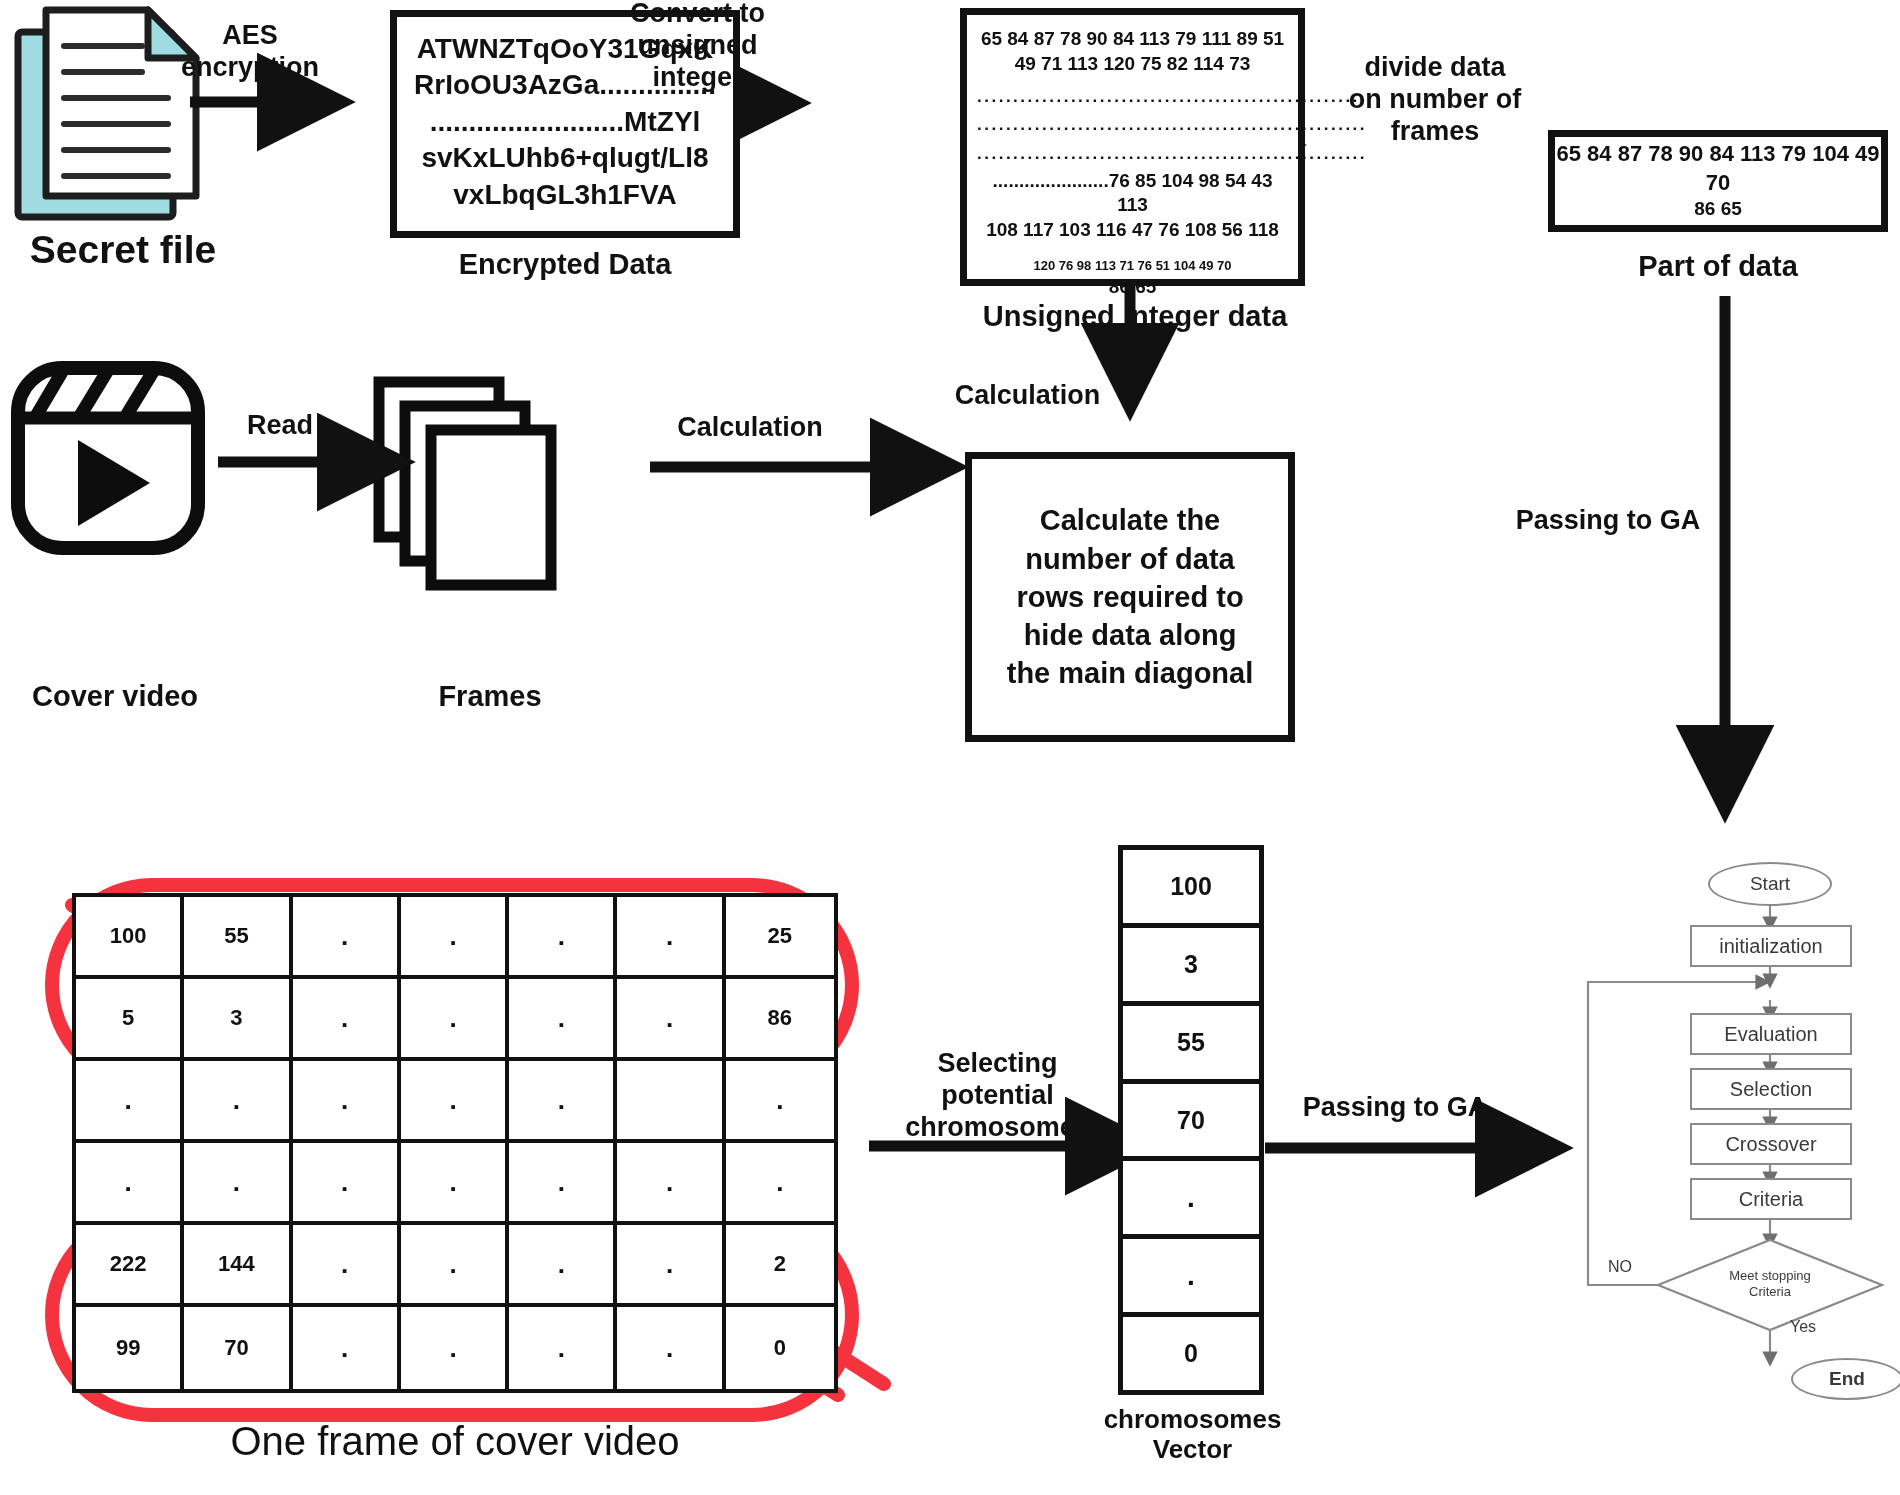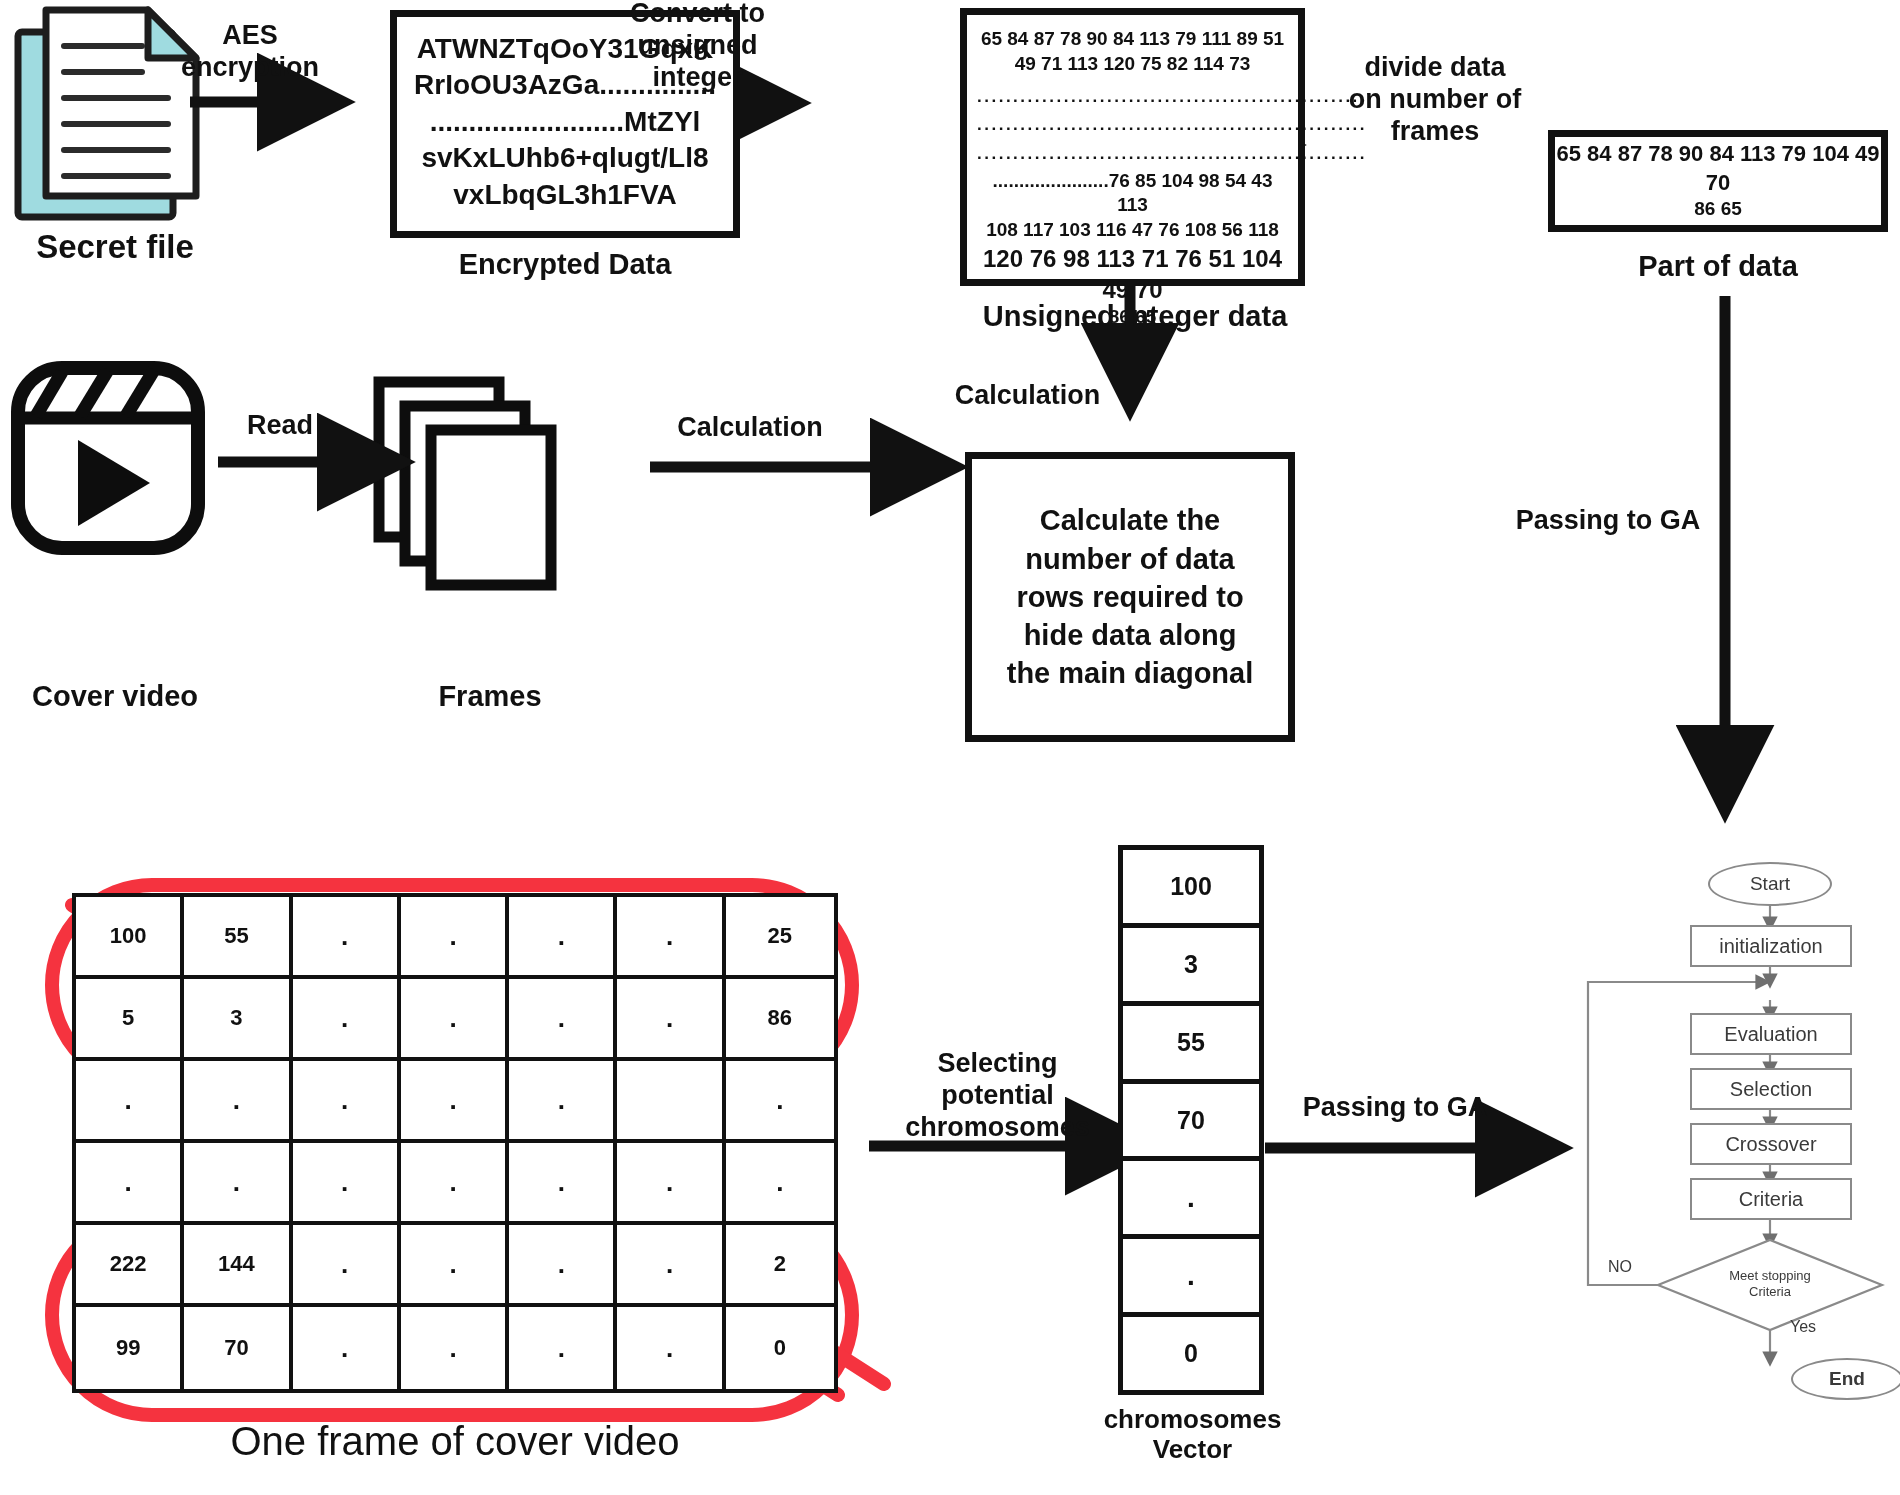--- a/index.html
+++ b/index.html
@@ -207,21 +207,21 @@
       <line x1="1770" y1="1165" x2="1770" y2="1178" marker-end="url(#ahsmall)"></line>
       <line x1="1770" y1="1220" x2="1770" y2="1240" marker-end="url(#ahsmall)"></line>
 
       <polyline points="1685,1285 1588,1285 1588,982 1762,982" marker-end="url(#ahsmall)"></polyline>
 
       <polygon points="1770,1240 1882,1285 1770,1330 1658,1285" fill="#fff" stroke="#8a8a8a" stroke-width="2.2"></polygon>
       <line x1="1770" y1="1330" x2="1770" y2="1358" marker-end="url(#ahsmall)"></line>
     </g>
   </svg>
 
-  <div class="caption" style="left:0px;top:228px;width:230px;font-size:33px;">Secret file</div>
+  <div class="caption" style="left:0px;top:228px;width:230px;font-size:39px;padding-left:8px;">Secret file</div>
 
   <div class="arrowlabel" style="left:180px;top:20px;width:140px;font-size:27px;">AES
 encryption</div>
 
   <div class="box" style="left:390px;top:10px;width:350px;height:228px;align-items:flex-start;padding-top:14px;">
     <div class="datatext" style="font-size:28px;width:100%;">ATWNZTqOoY31GqxK
 RrIoOU3AzGa...............
 .........................MtZYl
 svKxLUhb6+qlugt/Ll8
 vxLbqGL3h1FVA</div>
@@ -234,21 +234,21 @@
 
   <div class="box" style="left:960px;top:8px;width:345px;height:278px;align-items:flex-start;padding:12px 10px 0 10px;">
     <div style="width:100%;">
       <div class="datatext" style="font-size:19px;">65 84 87 78 90 84 113 79 111 89 51</div>
       <div class="datatext" style="font-size:19px;">49 71 113 120 75 82 114 73</div>
       <div class="datatext" style="font-size:17px;letter-spacing:2.5px;margin-top:10px;">......................................................</div>
       <div class="datatext" style="font-size:17px;letter-spacing:2.5px;margin-top:6px;">......................................................</div>
       <div class="datatext" style="font-size:17px;letter-spacing:2.5px;margin-top:6px;">......................................................</div>
       <div class="datatext" style="font-size:19px;margin-top:4px;">......................76 85 104 98 54 43 113</div>
       <div class="datatext" style="font-size:19px;">108 117 103 116 47 76 108 56 118</div>
-      <div class="datatext" style="font-size:24px;">120 76 98 113 71 76 51 104 49 70</div>
+      <div class="datatext" style="font-size:13px;margin-top:15px;">120 76 98 113 71 76 51 104 49 70</div>
       <div class="datatext" style="font-size:19px;">86 65</div>
     </div>
   </div>
   <div class="caption" style="left:935px;top:300px;width:400px;font-size:29px;">Unsigned integer data</div>
 
   <div class="arrowlabel" style="left:1330px;top:52px;width:210px;font-size:27px;">divide data
 on number of
 frames</div>
 
   <div class="box" style="left:1548px;top:130px;width:340px;height:102px;">

